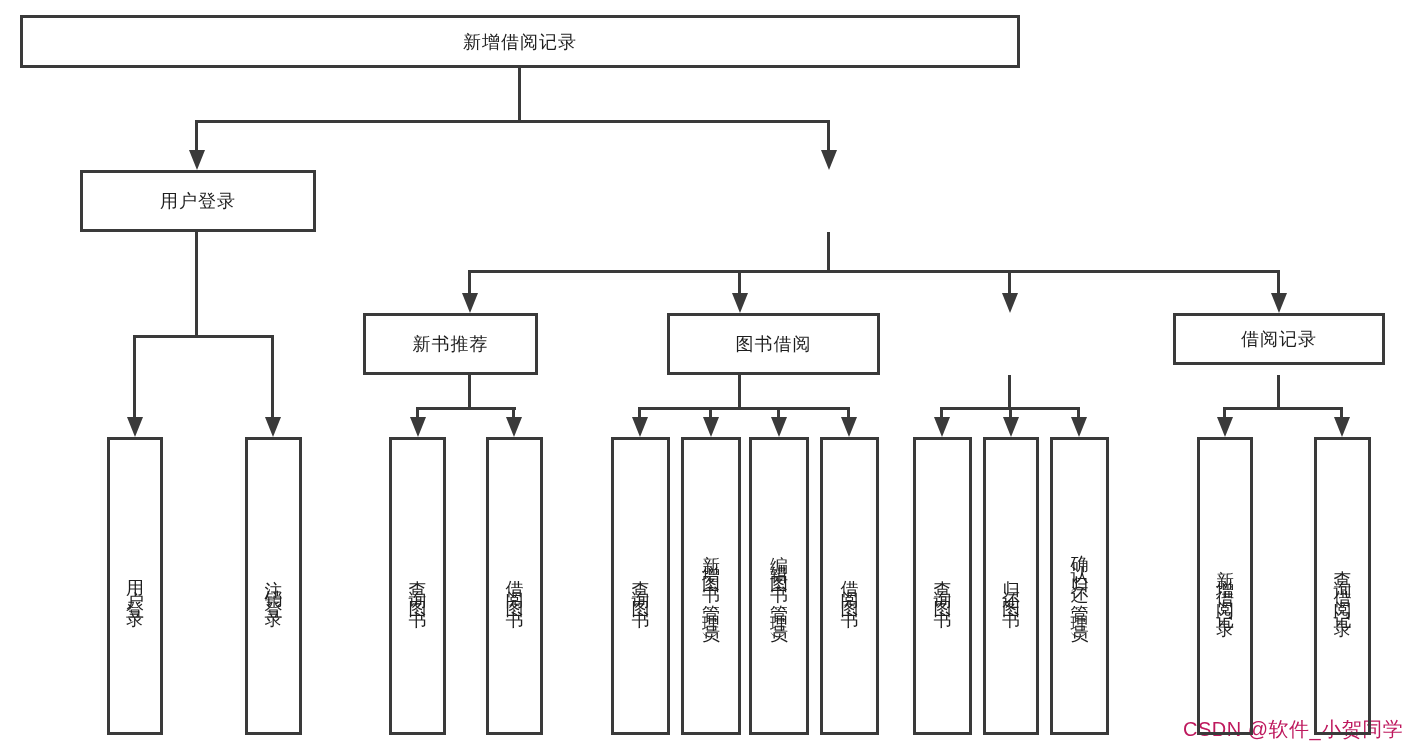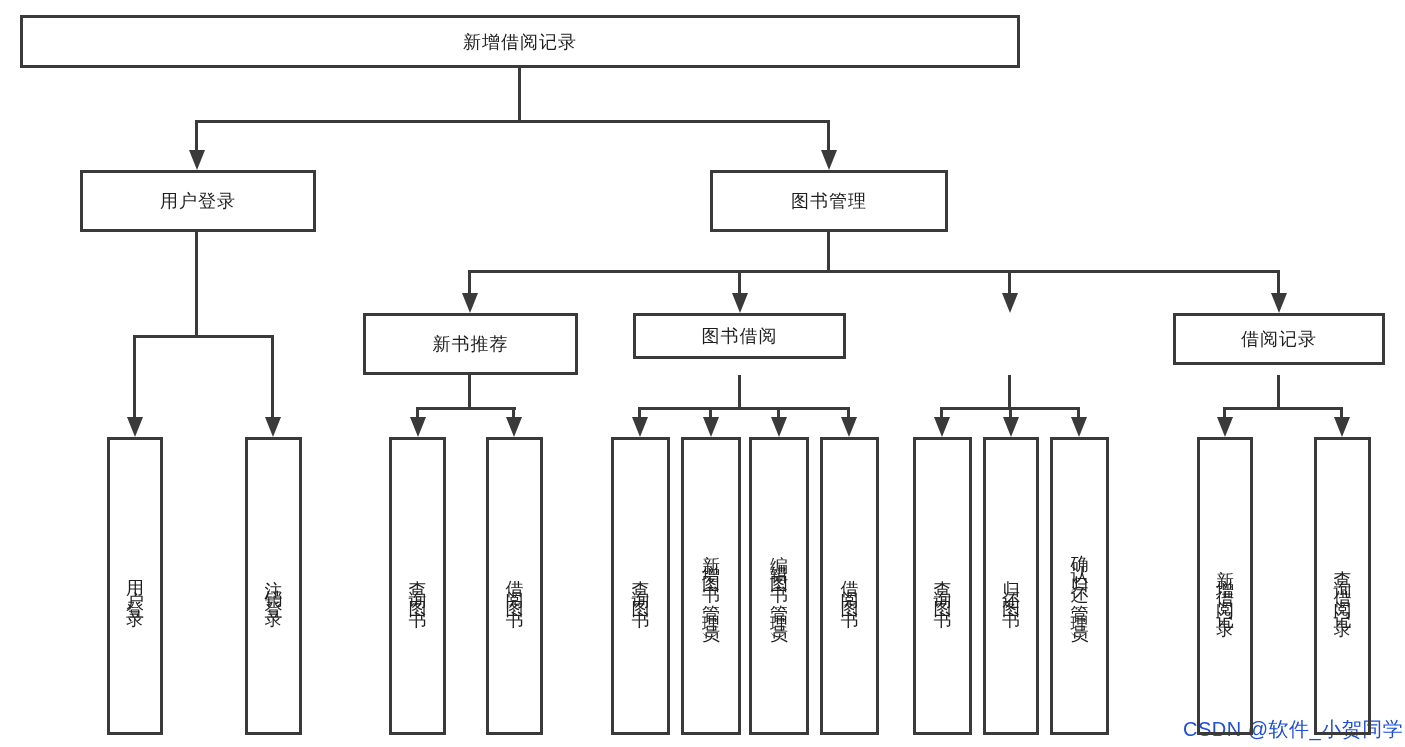--- a/index.html
+++ b/index.html
@@ -33,21 +33,21 @@
     position:absolute; width:0; height:0;
     border-left:8px solid transparent;
     border-right:8px solid transparent;
     border-top:20px solid #3a3a3a;
     z-index:2;
   }
 
   .watermark {
     position:absolute; left:1183px; top:716px;
     font-size:20px; letter-spacing:0.5px;
-    color:#1d4ed8; white-space:nowrap;
+    color:#be185d; white-space:nowrap;
     z-index:1;
   }
 </style>
 </head>
 <body>
 
 <div class="canvas">
 
   <div class="watermark">CSDN @软件_小贺同学</div>
 
@@ -61,46 +61,43 @@
 
   <div class="vline" style="left:195px;top:120px;height:32px"></div>
   <div class="ahead" style="left:189px;top:150px"></div>
 
   <div class="vline" style="left:827px;top:120px;height:32px"></div>
   <div class="ahead" style="left:821px;top:150px"></div>
 
   <div class="box h" style="left:80px;top:170px;width:236px;height:62px">
     <span>用户登录</span>
   </div>
-  <div class="box h" style="left:710px;top:170px;width:238px;height:62px">
-    <span>图书管理</span>
-  </div>
 
   <div class="vline" style="left:195px;top:232px;height:103px"></div>
   <div class="hline" style="left:133px;top:335px;width:141px"></div>
   <div class="vline" style="left:133px;top:335px;height:84px"></div>
   <div class="ahead" style="left:127px;top:417px"></div>
   <div class="vline" style="left:271px;top:335px;height:84px"></div>
   <div class="ahead" style="left:265px;top:417px"></div>
 
   <div class="vline" style="left:827px;top:232px;height:38px"></div>
   <div class="hline" style="left:468px;top:270px;width:811px"></div>
   <div class="vline" style="left:468px;top:270px;height:25px"></div>
   <div class="ahead" style="left:462px;top:293px"></div>
   <div class="vline" style="left:738px;top:270px;height:25px"></div>
   <div class="ahead" style="left:732px;top:293px"></div>
   <div class="vline" style="left:1008px;top:270px;height:25px"></div>
   <div class="ahead" style="left:1002px;top:293px"></div>
   <div class="vline" style="left:1277px;top:270px;height:25px"></div>
   <div class="ahead" style="left:1271px;top:293px"></div>
 
-  <div class="box h" style="left:363px;top:313px;width:215px;height:62px">
+  <div class="box h" style="left:363px;top:313px;width:175px;height:62px">
     <span>新书推荐</span>
   </div>
-  <div class="box h" style="left:633px;top:313px;width:213px;height:46px">
+  <div class="box h" style="left:667px;top:313px;width:213px;height:62px">
     <span>图书借阅</span>
   </div>
   <div class="box h" style="left:1173px;top:313px;width:212px;height:52px">
     <span>借阅记录</span>
   </div>
 
   <div class="vline" style="left:468px;top:375px;height:35px"></div>
   <div class="hline" style="left:416px;top:407px;width:100px"></div>
   <div class="vline" style="left:416px;top:407px;height:12px"></div>
   <div class="ahead" style="left:410px;top:417px"></div>

